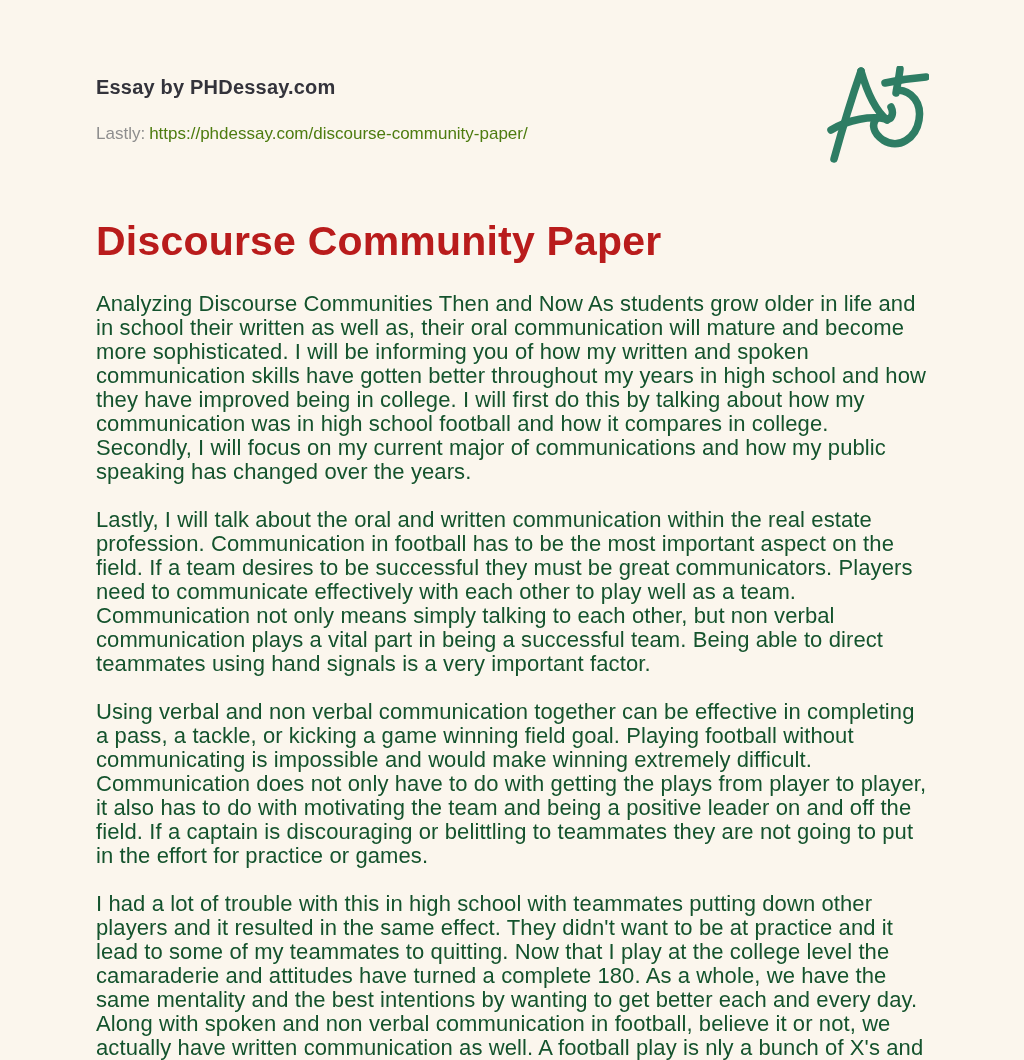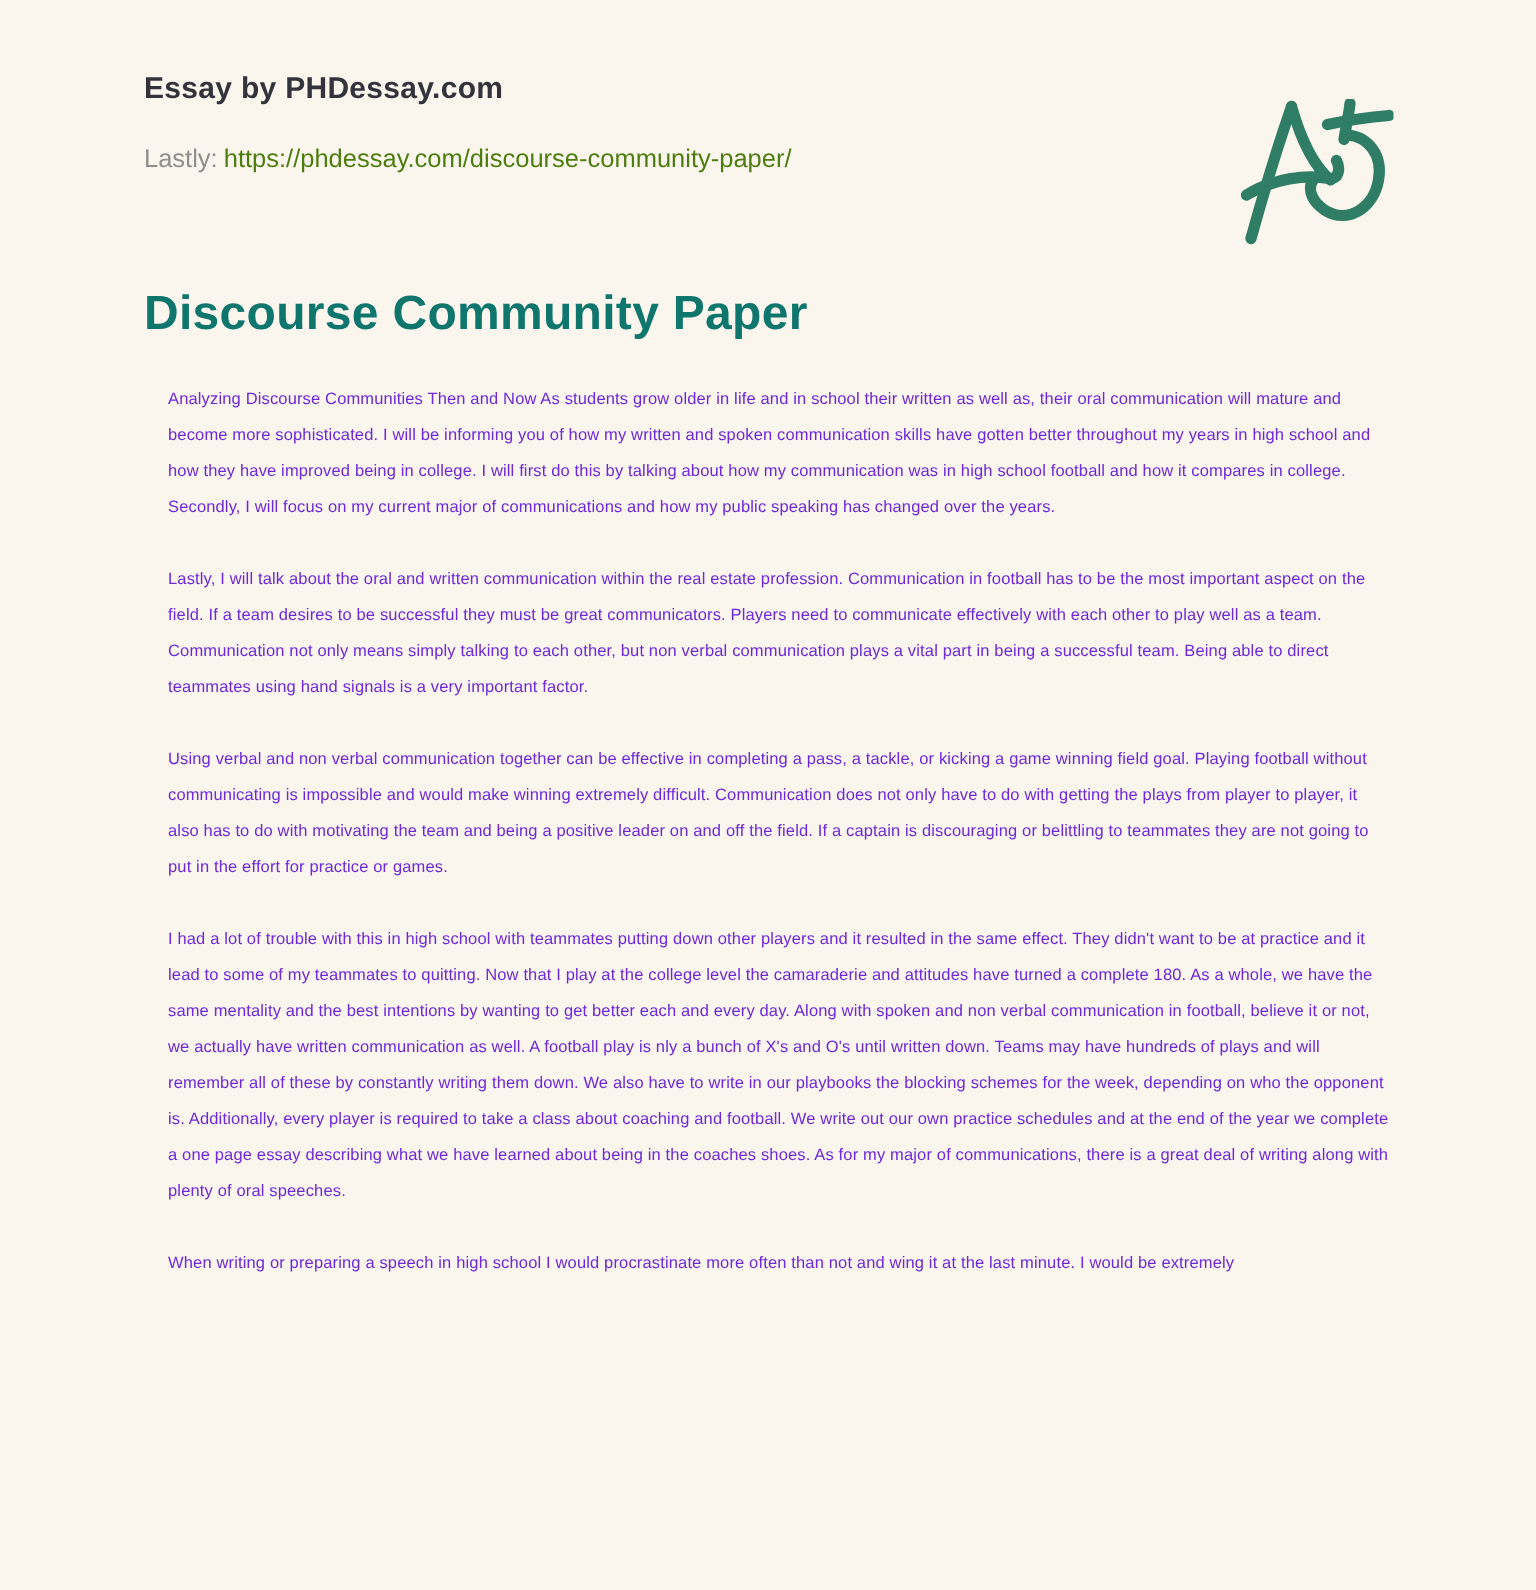--- a/index.html
+++ b/index.html
@@ -15,21 +15,21 @@
     height: 1060px;
     background: #fbf6ed;
   }
   .content {
     position: absolute;
     left: 96px;
     top: 0;
     width: 832px;
   }
   .byline {
-    margin-top: 48px;
+    margin-top: 76px;
     font-size: 20px;
     font-weight: 700;
     color: #33333b;
     letter-spacing: 0.2px;
   }
   .source-line {
     margin-top: 25px;
     font-size: 17px;
     color: #8e8e8e;
   }
@@ -41,33 +41,33 @@
   .logo {
     position: absolute;
     top: 66px;
     right: 95px;
     width: 102px;
     height: 100px;
   }
   .logo svg { width: 100%; height: 100%; }
   .article-title {
     margin-top: 74px;
-    font-size: 32px;
+    font-size: 41px;
     font-weight: 700;
-    color: #0f766e;
+    color: #b91c1c;
     letter-spacing: 0.2px;
   }
   .essay {
     margin-top: 27px;
   }
   .essay p {
-    font-size: 11px;
+    font-size: 22px;
     line-height: 24px;
-    color: #6d28d9;
-    margin: 0 0 24px 16px;
+    color: #14532d;
+    margin: 0 0 24px 0;
     letter-spacing: 0.1px;
   }
 </style>
 </head>
 <body>
 
 <div class="page">
 
   <div class="logo">
     <svg viewBox="0 0 102 100" fill="none" xmlns="http://www.w3.org/2000/svg">

